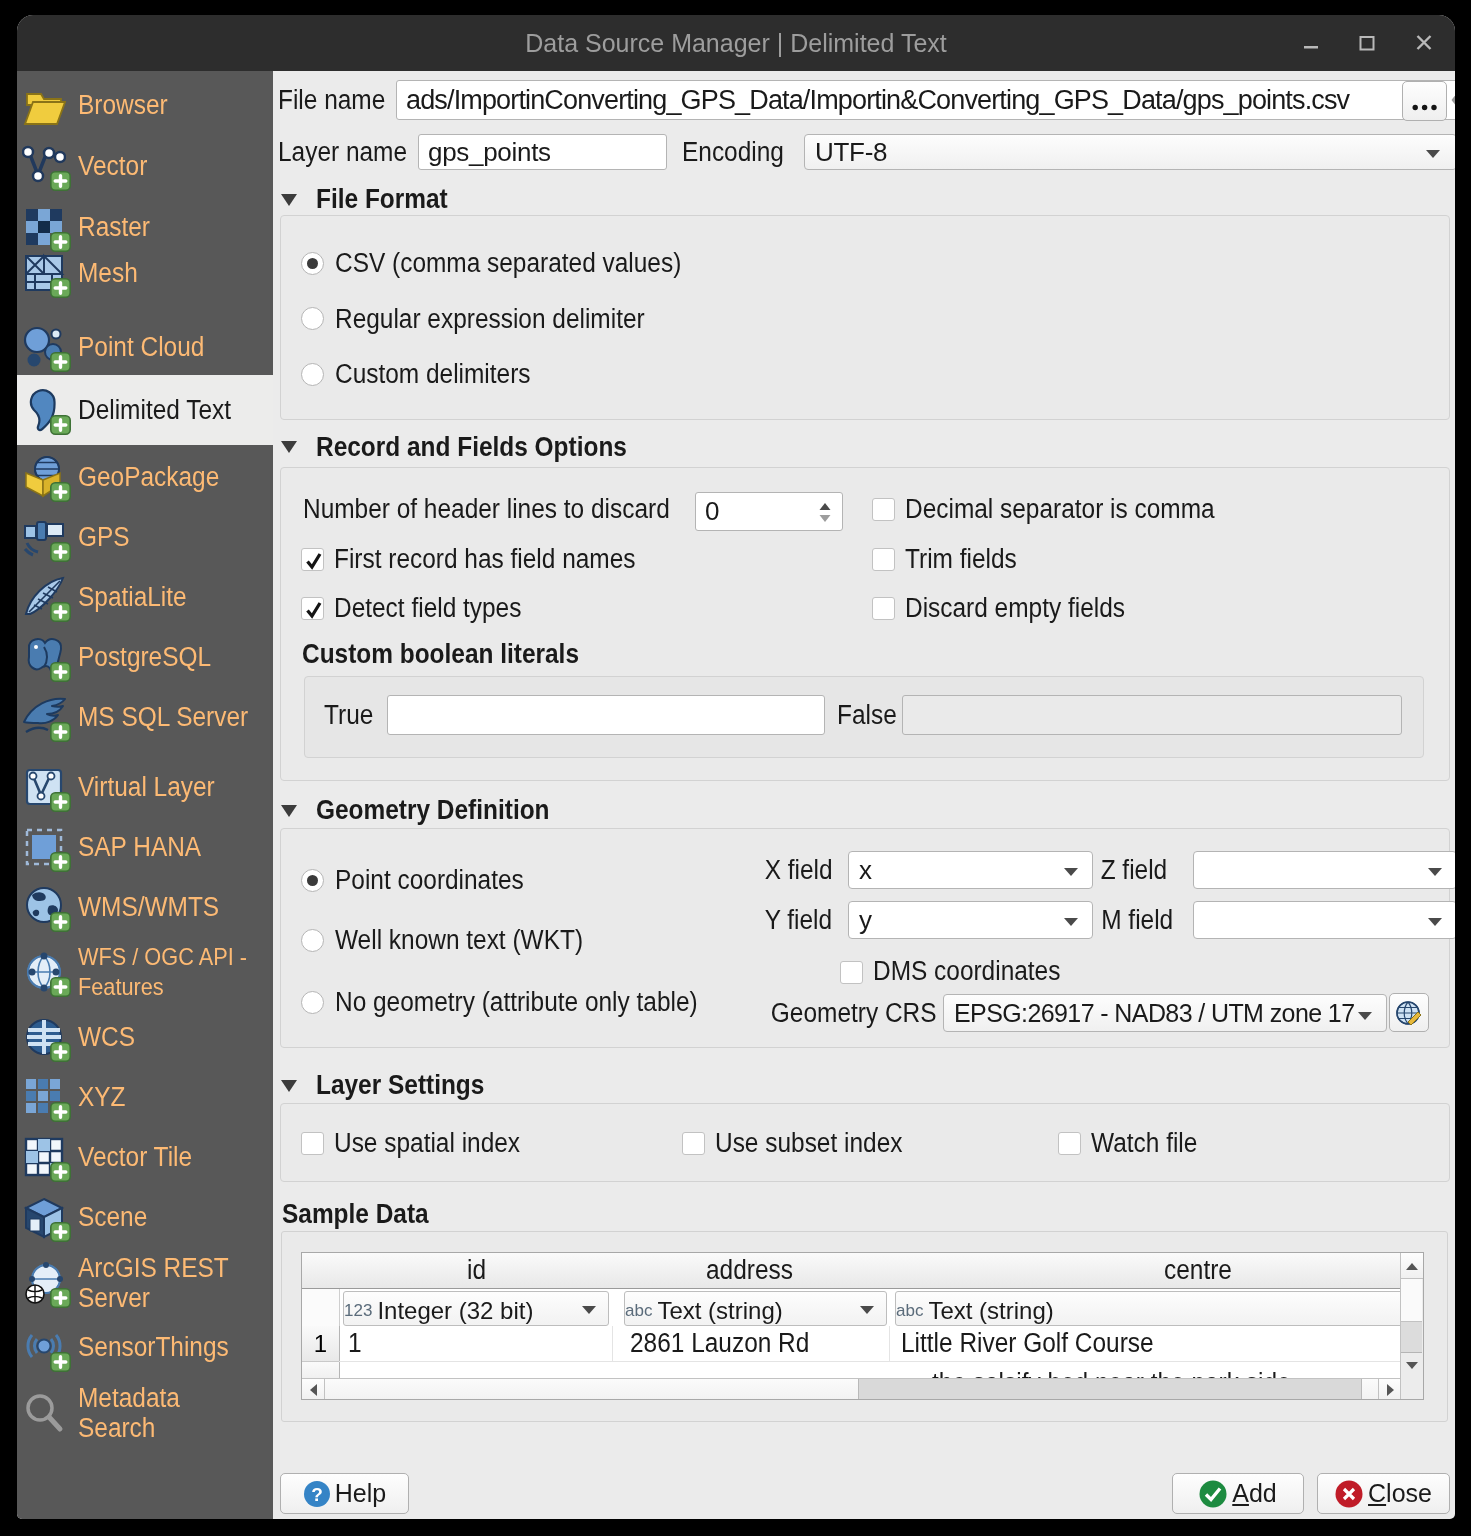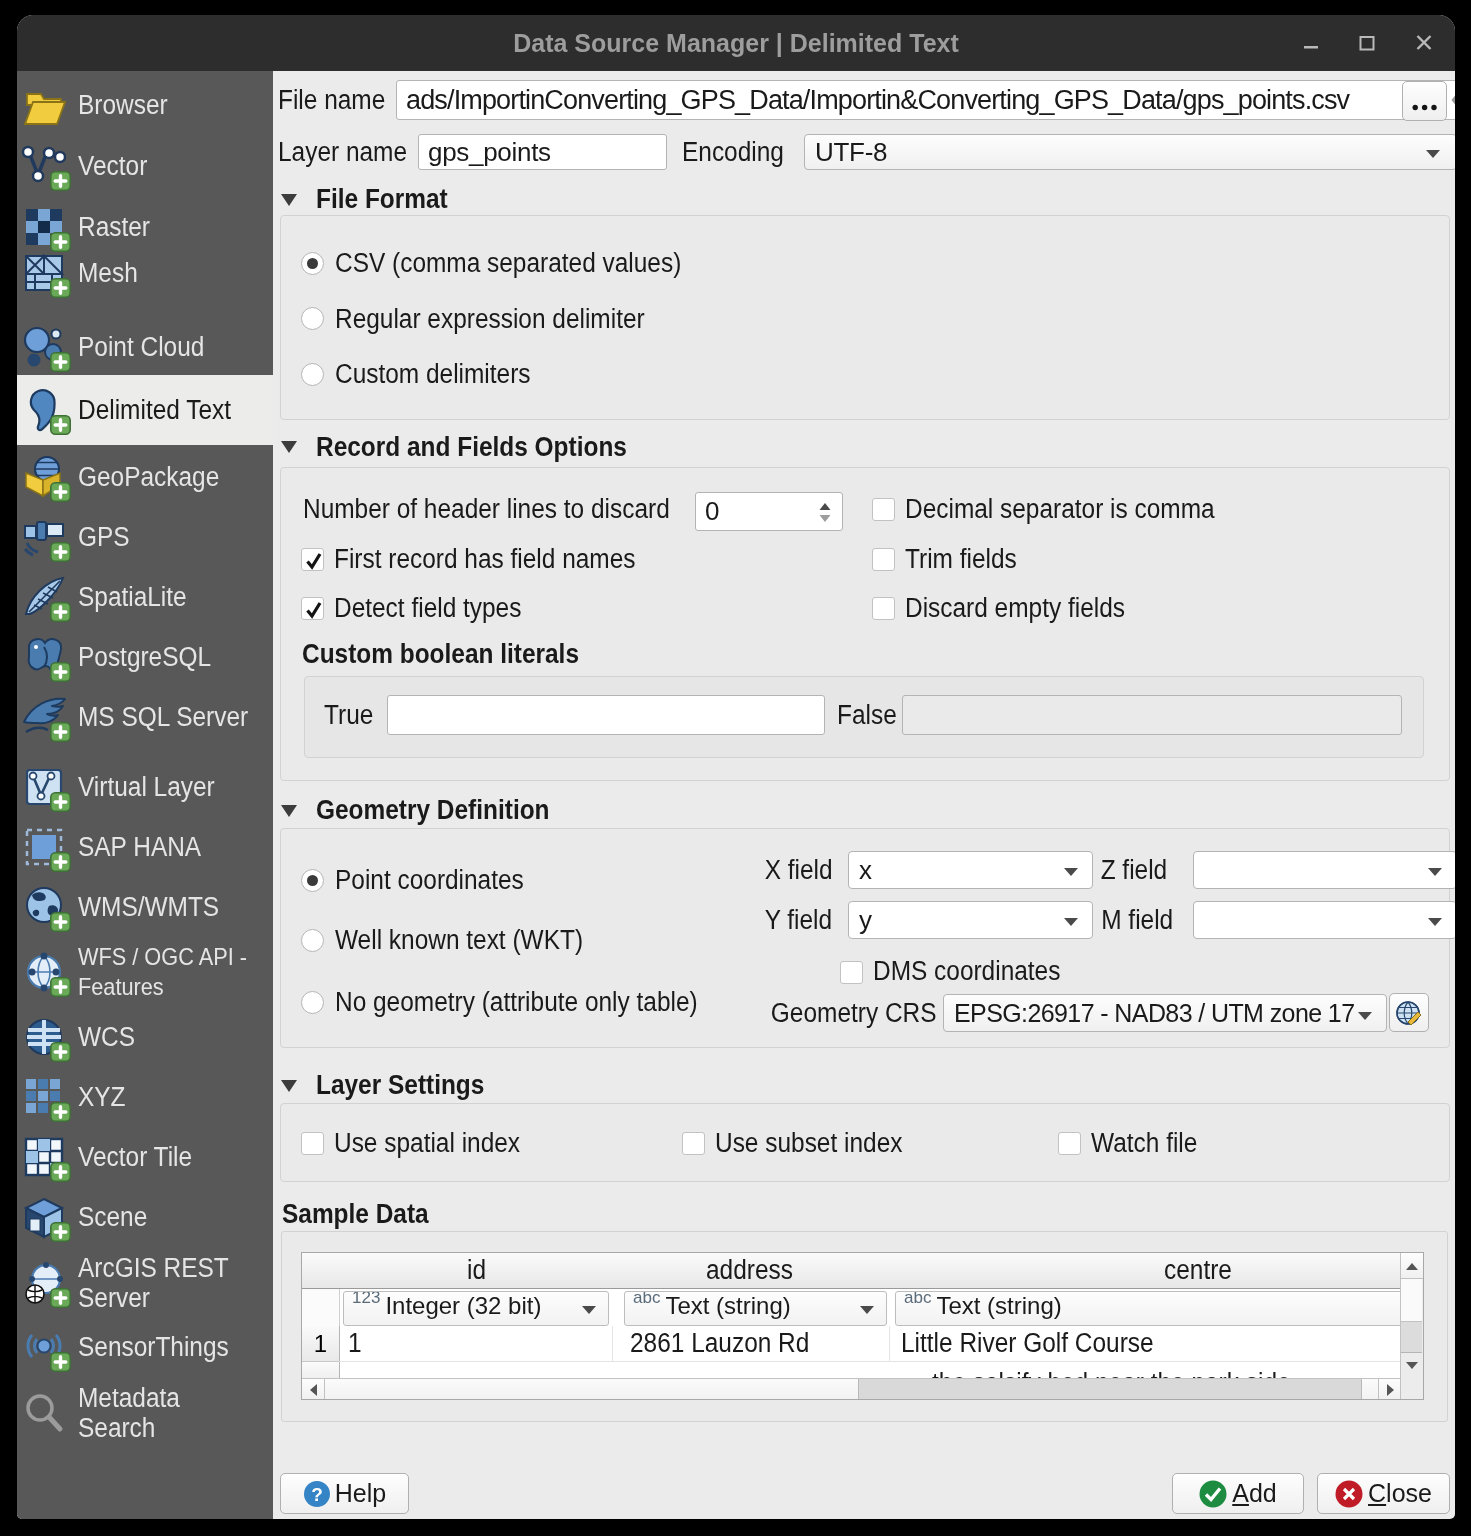--- a/index.html
+++ b/index.html
@@ -1,24 +1,24 @@
 <!DOCTYPE html>
 <html><head><meta charset="utf-8">
 <style>
 html,body{margin:0;padding:0;}
 body{width:1471px;height:1536px;background:#000;position:relative;overflow:hidden;
      font-family:"Liberation Sans",sans-serif;}
 #win{position:absolute;left:17px;top:15px;width:1438px;height:1504px;background:#ebebeb;
      border-radius:16px 16px 5px 5px;overflow:hidden;}
 #titlebar{position:absolute;left:0;top:0;width:100%;height:56px;background:#2d2d2d;}
 #title{position:absolute;left:0;top:14px;width:100%;text-align:center;
-       font-size:25px;font-weight:bold;color:#9d9d9d;}
+       font-size:25px;font-weight:normal;color:#9d9d9d;}
 .wbtn{position:absolute;top:0;height:56px;width:40px;}
 #sidebar{position:absolute;left:0;top:56px;width:256px;height:1448px;background:#585858;}
-.srow{position:absolute;left:0;width:256px;color:#e5e5e5;font-size:27px;}
+.srow{position:absolute;left:0;width:256px;color:#fdba74;font-size:27px;}
 .srow .sic{position:absolute;left:5px;top:50%;margin-top:-22px;width:44px;height:44px;}
 .srow .stx{position:absolute;left:61px;top:50%;transform:translateY(-50%) scaleX(0.905);transform-origin:0 50%;line-height:30px;}
 .bdg{position:absolute;left:33px;top:50%;margin-top:5px;width:21px;height:20px;}
 .sel{background:#ececeb;color:#1a1a1a;}
 .t{position:absolute;font-size:27px;color:#1a1a1a;white-space:nowrap;line-height:28px;transform:scaleX(0.905);transform-origin:0 50%;}
 .tr{transform-origin:100% 50%;}
 .b{font-weight:bold;}
 .frame{position:absolute;border:1px solid #d2d2d2;border-radius:4px;background:#eaeaea;box-sizing:border-box;}
 .inp{position:absolute;background:#fff;border:1px solid #b4b4b4;border-radius:3px;box-sizing:border-box;
      font-size:26px;letter-spacing:-0.3px;color:#1a1a1a;display:flex;align-items:center;padding-left:9px;overflow:hidden;white-space:nowrap;}
@@ -28,21 +28,21 @@
 .arr{position:absolute;width:0;height:0;border-left:7px solid transparent;border-right:7px solid transparent;
      border-top:8px solid #4a4a4a;}
 .cb{position:absolute;width:23px;height:23px;background:#fff;border:1px solid #c2c2c2;border-radius:3px;box-sizing:border-box;}
 .rd{position:absolute;width:23px;height:23px;background:#fff;border:1.5px solid #b5b5b5;border-radius:50%;box-sizing:border-box;}
 .rdot{position:absolute;left:4.5px;top:4.5px;width:11px;height:11px;border-radius:50%;background:#3a3a3a;}
 .hdrtri{position:absolute;width:0;height:0;border-left:8px solid transparent;border-right:8px solid transparent;
      border-top:12px solid #3c3c3c;}
 .btn{position:absolute;background:linear-gradient(#fefefe,#efefef);border:1px solid #b0b0b0;border-radius:5px;
      box-sizing:border-box;display:flex;align-items:center;justify-content:center;font-size:25px;color:#1a1a1a;}
 .typew{position:absolute;height:35px;background:linear-gradient(#fdfdfd,#f2f2f2);border:1px solid #bdbdbd;border-radius:3px;
-     box-sizing:border-box;font-size:24px;color:#1a1a1a;display:flex;align-items:flex-start;padding-left:8px;overflow:hidden;white-space:nowrap;}
+     box-sizing:border-box;font-size:24px;color:#1a1a1a;display:flex;align-items:flex-end;padding-left:0;overflow:hidden;white-space:nowrap;}
 .sup{font-size:17px;color:#5a6b7a;margin-right:5px;position:relative;top:-4px;letter-spacing:0;}
 </style></head>
 <body>
 <div id="win">
   <div id="titlebar">
     <div id="title">Data Source Manager | Delimited Text</div>
     <svg class="wbtn" style="left:1270px" width="40" height="56">
         <rect x="17" y="31" width="14" height="2.5" fill="#b9b9b9"></rect>
       </svg>
     <svg class="wbtn" style="left:1329px" width="40" height="56">

